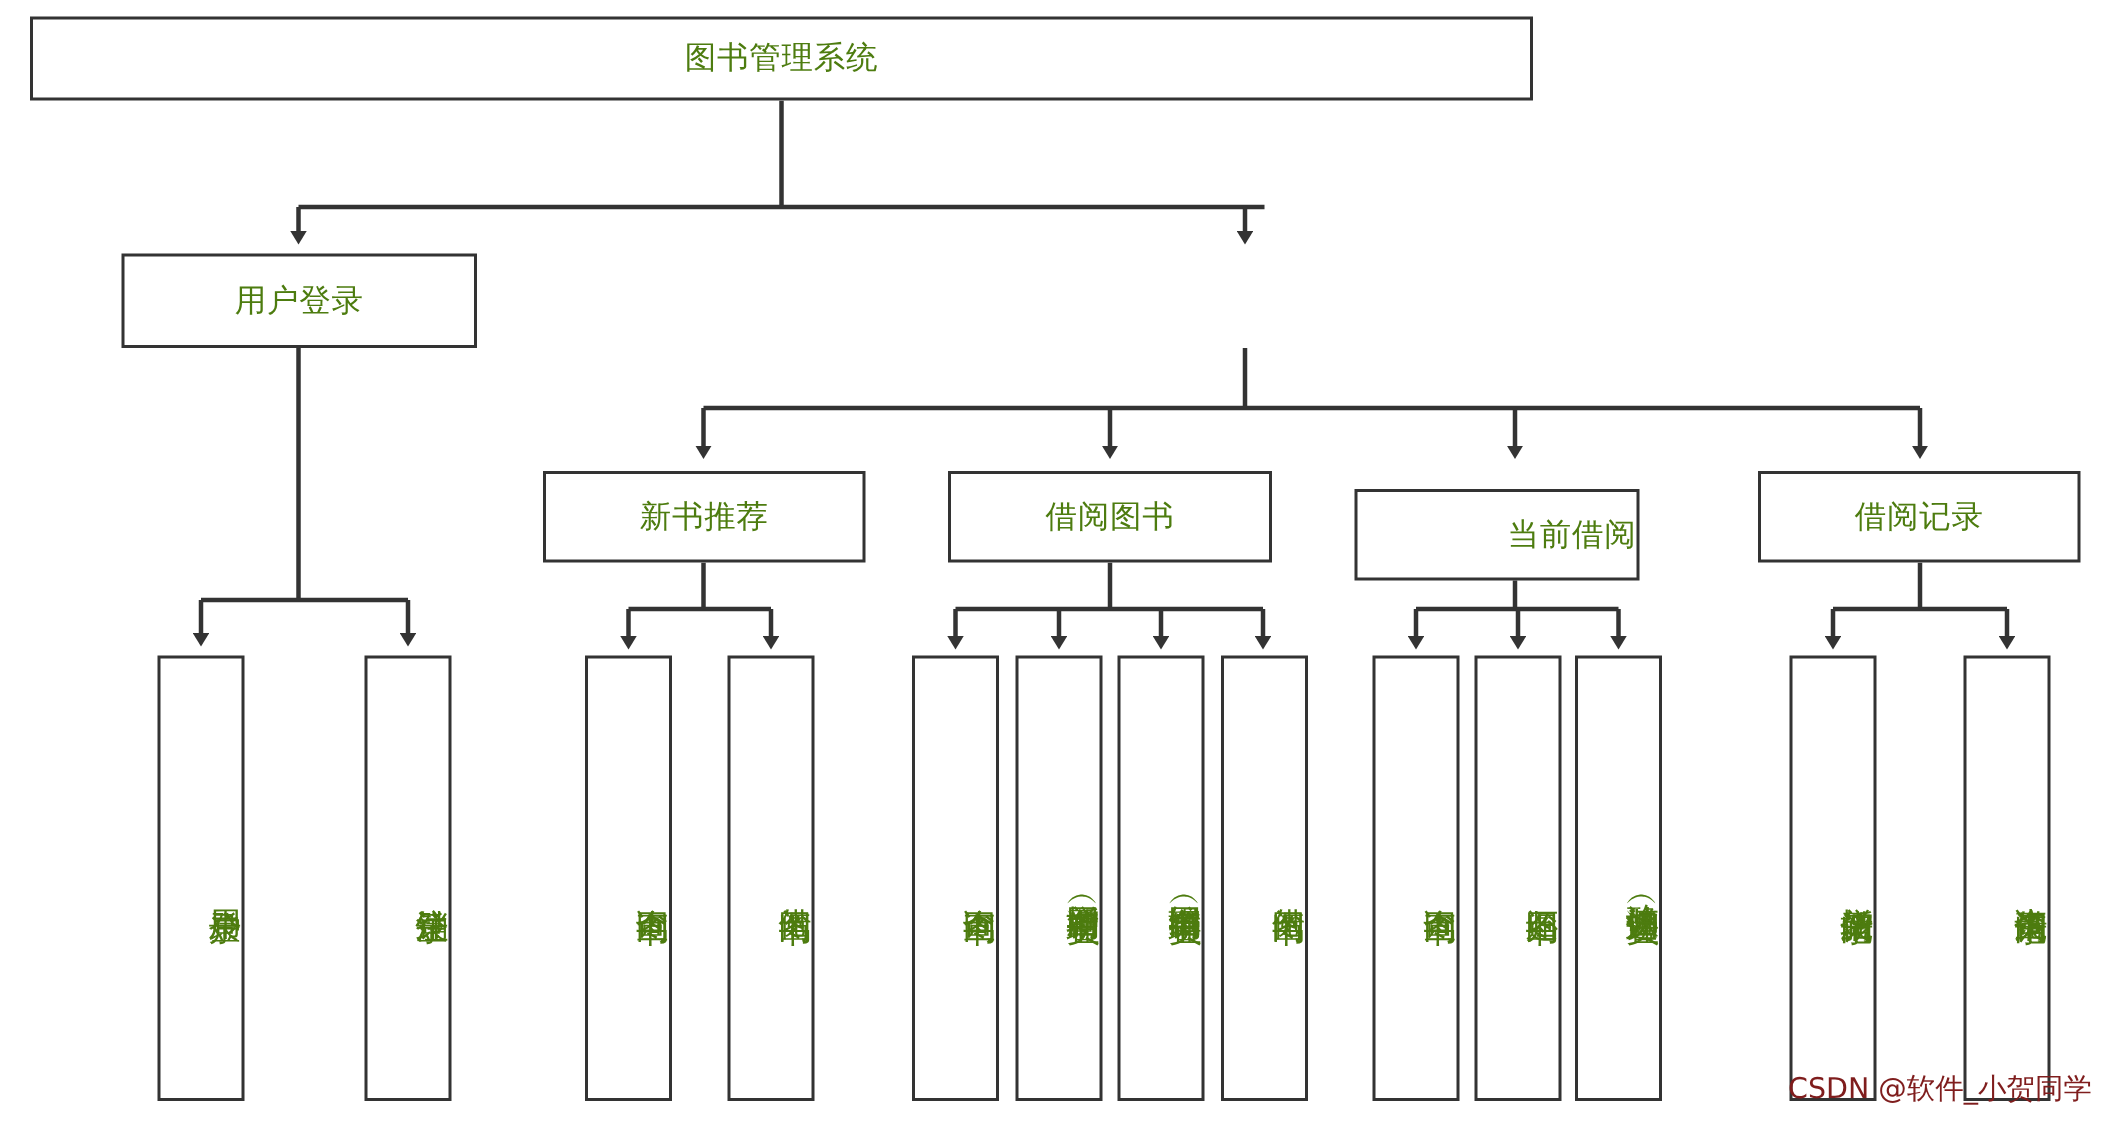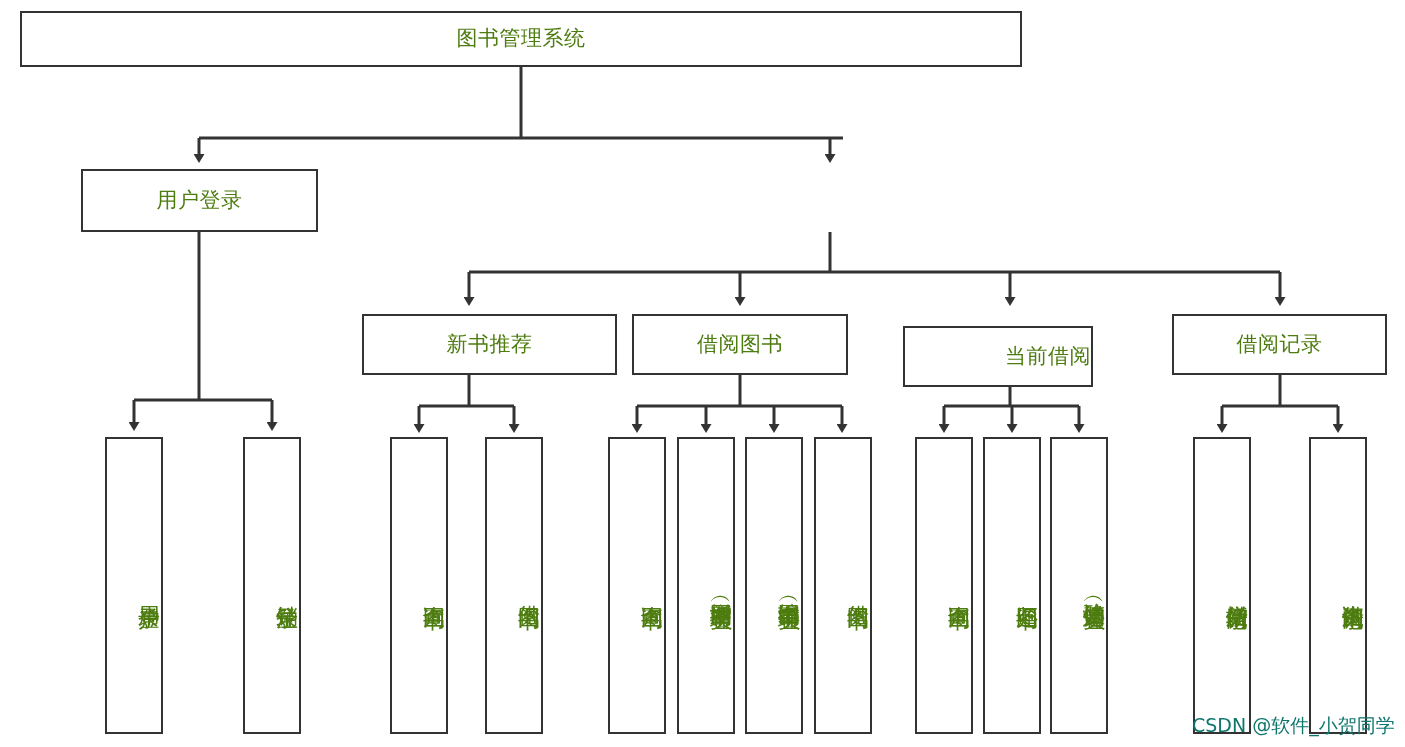--- a/index.html
+++ b/index.html
@@ -55,21 +55,21 @@
     text-align: left;
   }
   .node-v span {
     display: block;
   }
   #watermark {
     position: absolute;
     left: 1192px;
     top: 713px;
     font-size: 19px;
-    color: #0f766e;
+    color: #7f1d1d;
     white-space: nowrap;
     z-index: 5;
     font-family: "DejaVu Sans", "Liberation Sans", sans-serif;
   }
 </style>
 </head>
 <body>
 
 <div id="canvas">
 
@@ -124,21 +124,21 @@
   </svg>
 
   <div class="node node-h" style="left:20px; top:11px; width:1002px; height:56px;">
     <span>图书管理系统</span>
   </div>
 
   <div class="node node-h" style="left:81px; top:169px; width:237px; height:63px;">
     <span>用户登录</span>
   </div>
 
-  <div class="node node-h" style="left:362px; top:314px; width:255px; height:61px;">
+  <div class="node node-h" style="left:362px; top:314px; width:215px; height:61px;">
     <span>新书推荐</span>
   </div>
   <div class="node node-h" style="left:632px; top:314px; width:216px; height:61px;">
     <span>借阅图书</span>
   </div>
   <div class="node node-h" style="left:903px; top:326px; width:190px; height:61px;justify-content:flex-end;">
     <span>当前借阅</span>
   </div>
   <div class="node node-h" style="left:1172px; top:314px; width:215px; height:61px;">
     <span>借阅记录</span>

